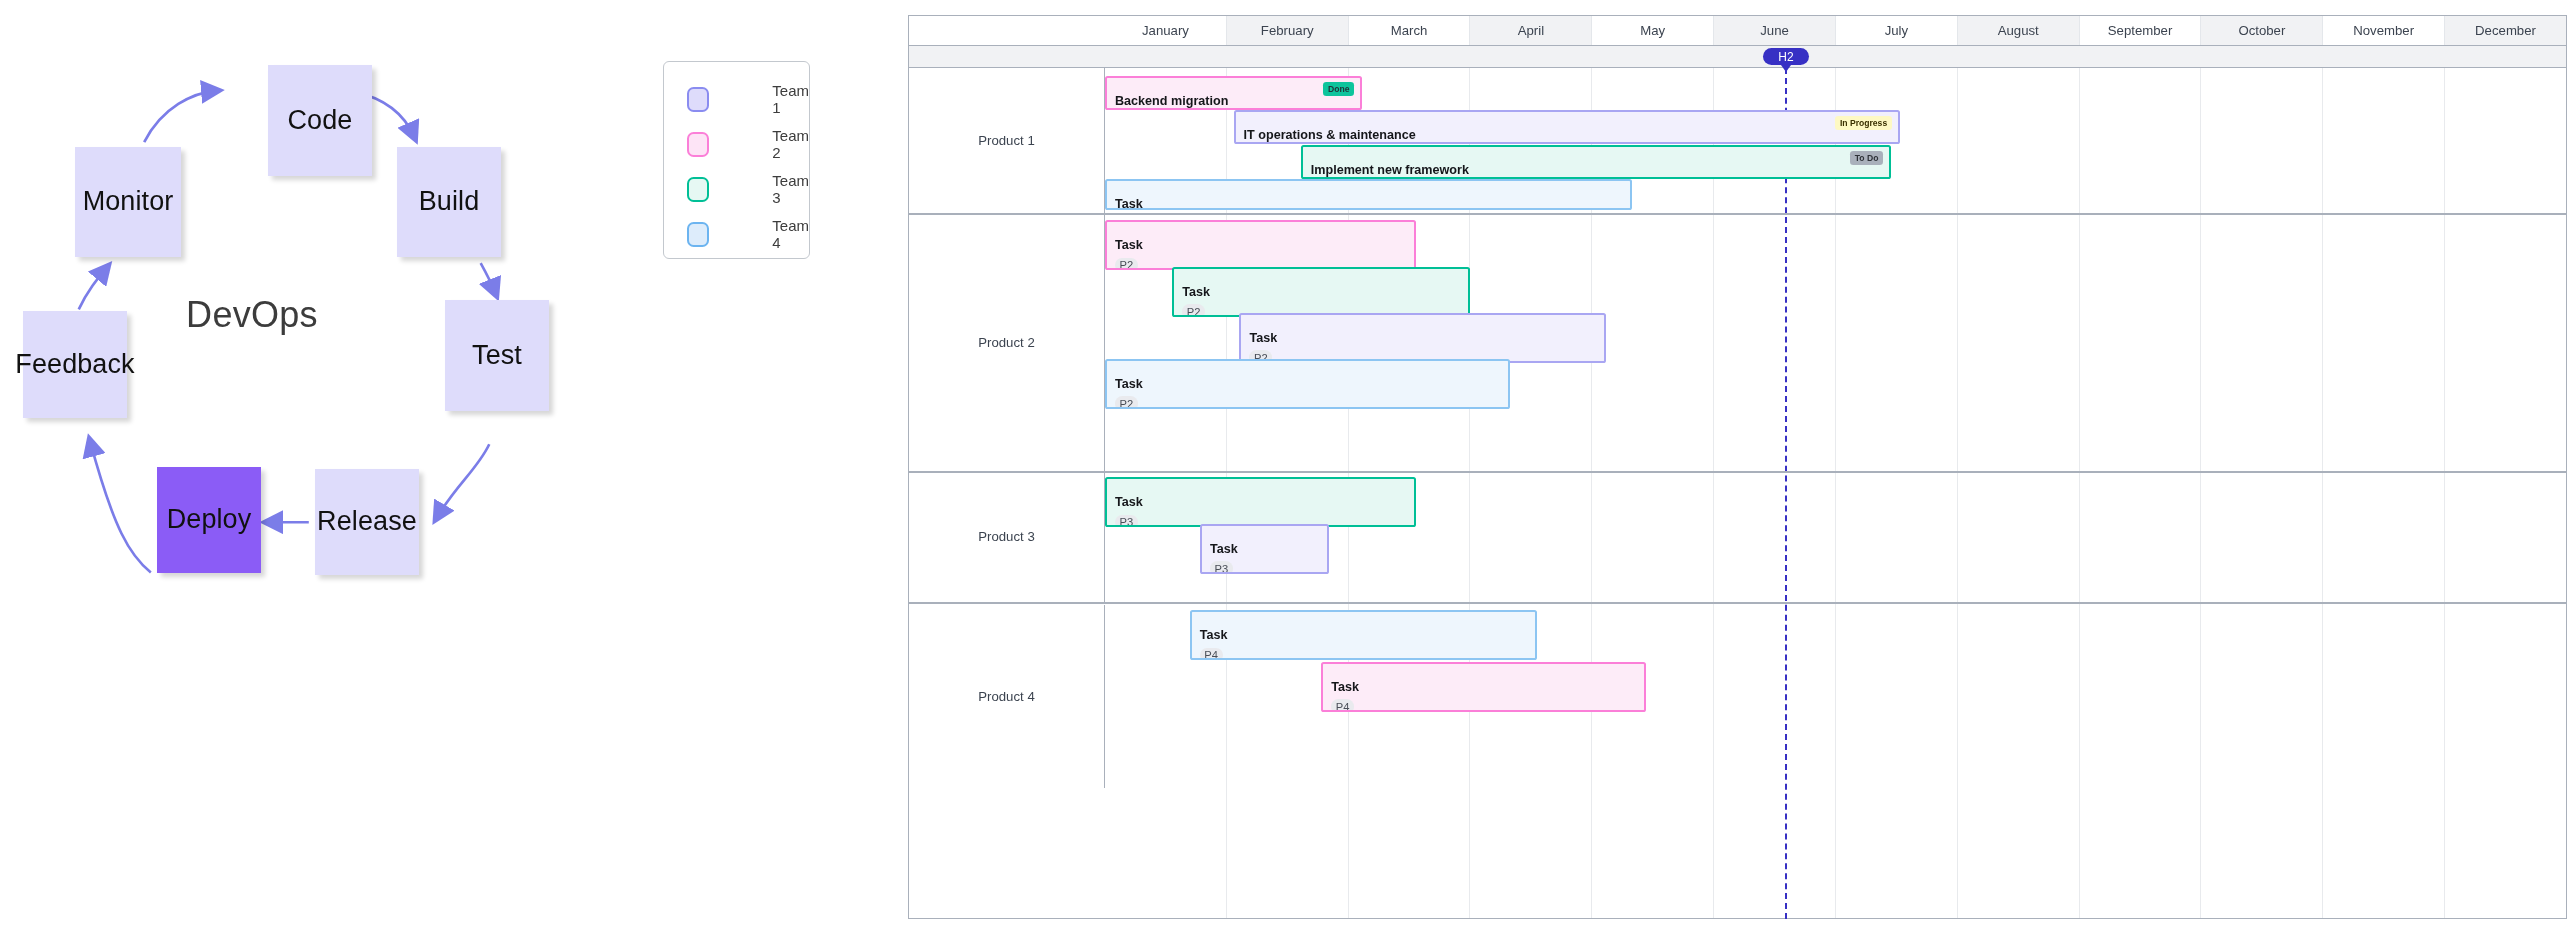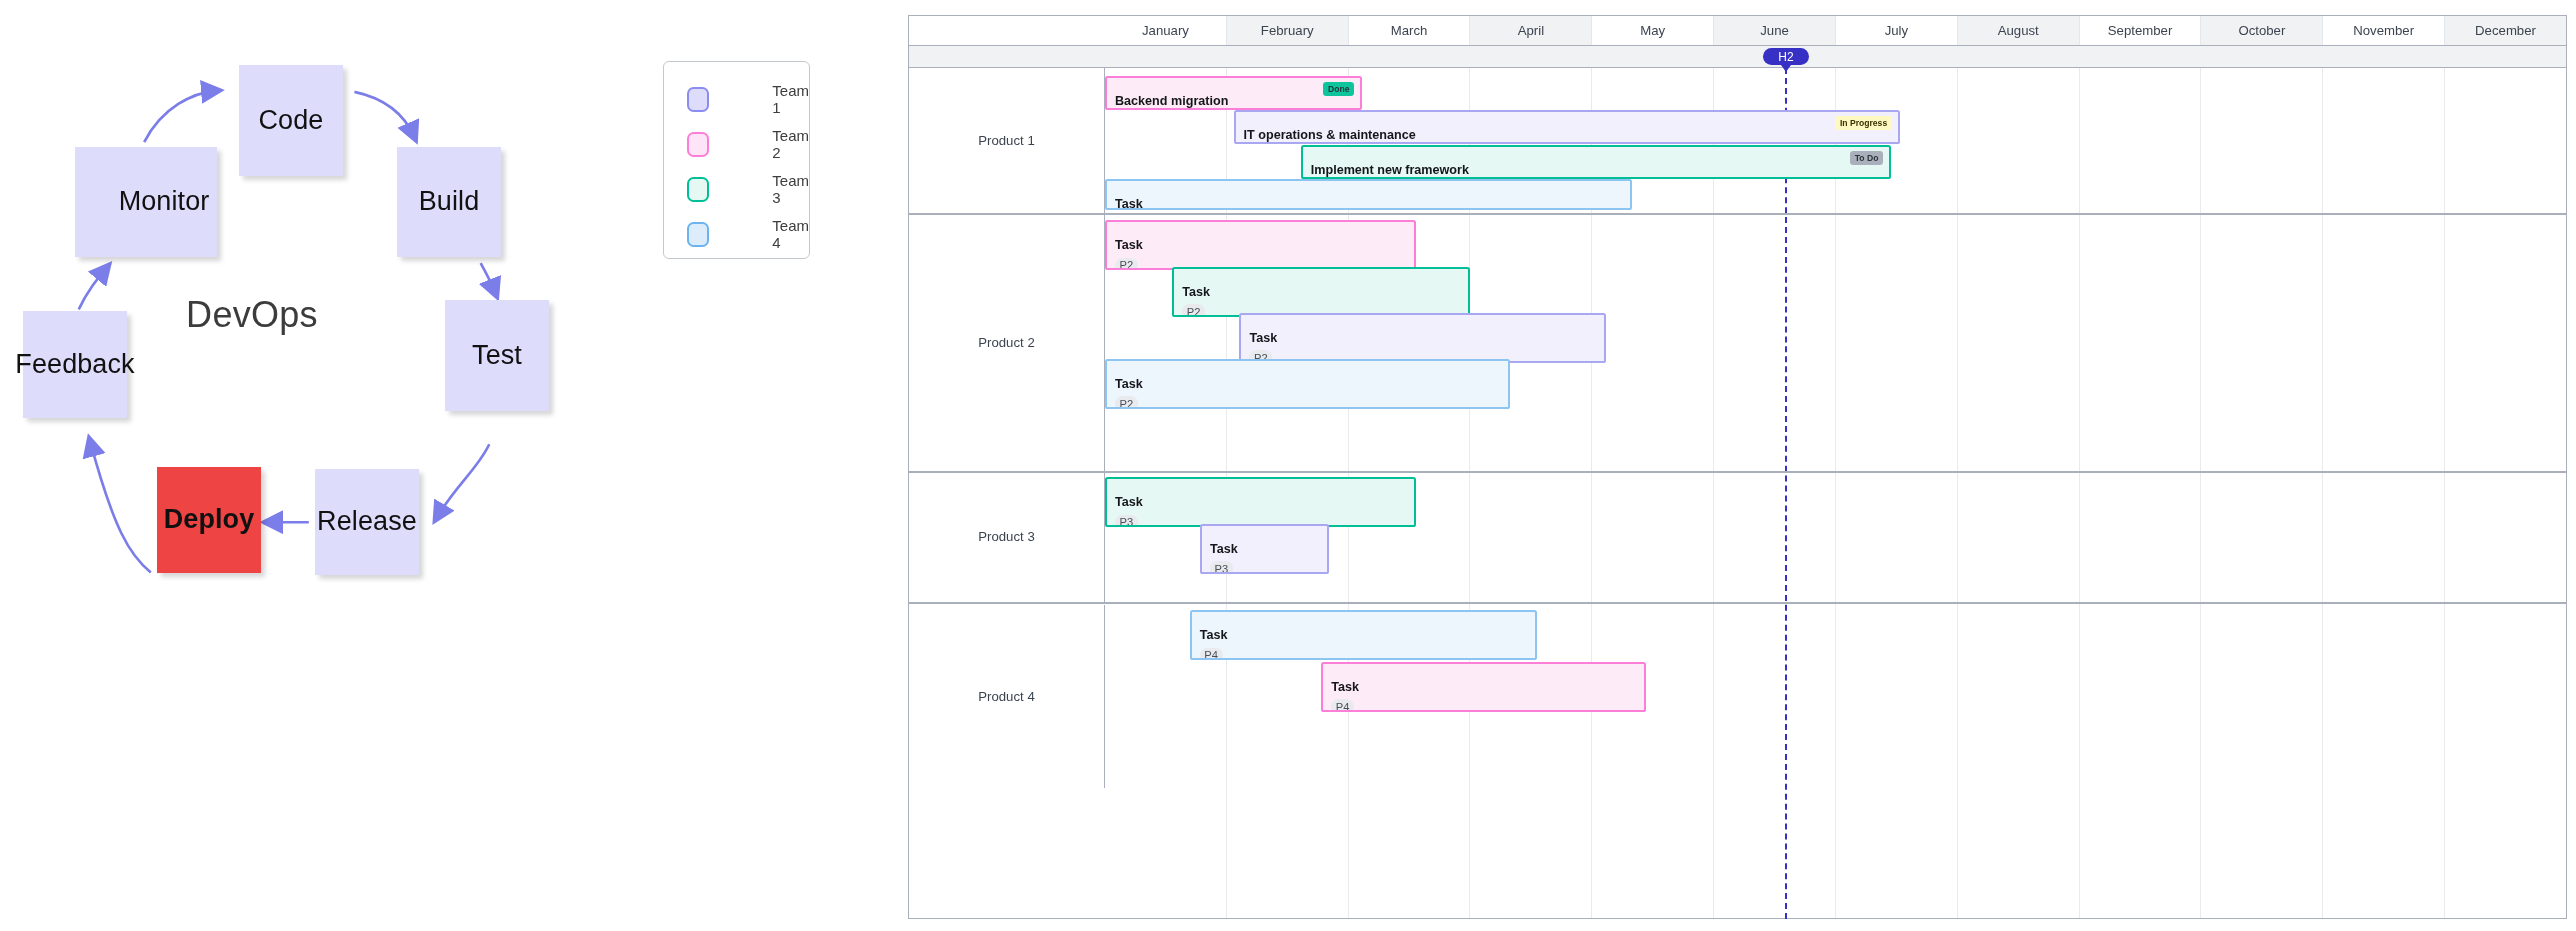--- a/index.html
+++ b/index.html
@@ -130,39 +130,39 @@
       <path d="M218,215 C245,162 292,140 328,137"></path>
       <path d="M536,139 C588,150 614,178 627,208"></path>
       <path d="M727,398 C742,425 748,440 750,445"></path>
       <path d="M740,672 C722,710 690,733 660,784"></path>
       <path d="M467,790 L404,790"></path>
       <path d="M228,866 C196,840 172,800 136,667"></path>
       <path d="M119,468 C132,440 147,422 162,404"></path>
     </g>
   </svg>
 
-  <div class="note" id="note-code" style="background: rgb(222, 220, 251);">
+  <div class="note" id="note-code" style="background: rgb(222, 220, 251); margin-left: 29px;">
       <span>Code</span>
     </div>
   <div class="note" id="note-build" style="background: rgb(222, 220, 251);">
       <span>Build</span>
     </div>
   <div class="note" id="note-test" style="background: rgb(222, 220, 251);">
       <span>Test</span>
     </div>
   <div class="note" id="note-release" style="background: rgb(222, 220, 251);">
       <span>Release</span>
     </div>
-  <div class="note" id="note-deploy" style="background: #ef4444; font-weight: bold;">
+  <div class="note" id="note-deploy" style="background: #8b5cf6;">
       <span>Deploy</span>
     </div>
   <div class="note" id="note-feedback" style="background: rgb(222, 220, 251);">
       <span>Feedback</span>
     </div>
-  <div class="note" id="note-monitor" style="background: rgb(222, 220, 251); padding-left: 36px;">
+  <div class="note" id="note-monitor" style="background: rgb(222, 220, 251);">
       <span>Monitor</span>
     </div>
 
   <div id="devops-center-label">DevOps</div>
 </div>
 
 <div id="legend-box">
   <div class="legend-row">
     <span class="legend-swatch" style="background: rgb(222, 220, 251); border-color: rgb(138, 140, 240);"></span>
     <span class="legend-label">Team 1</span>

